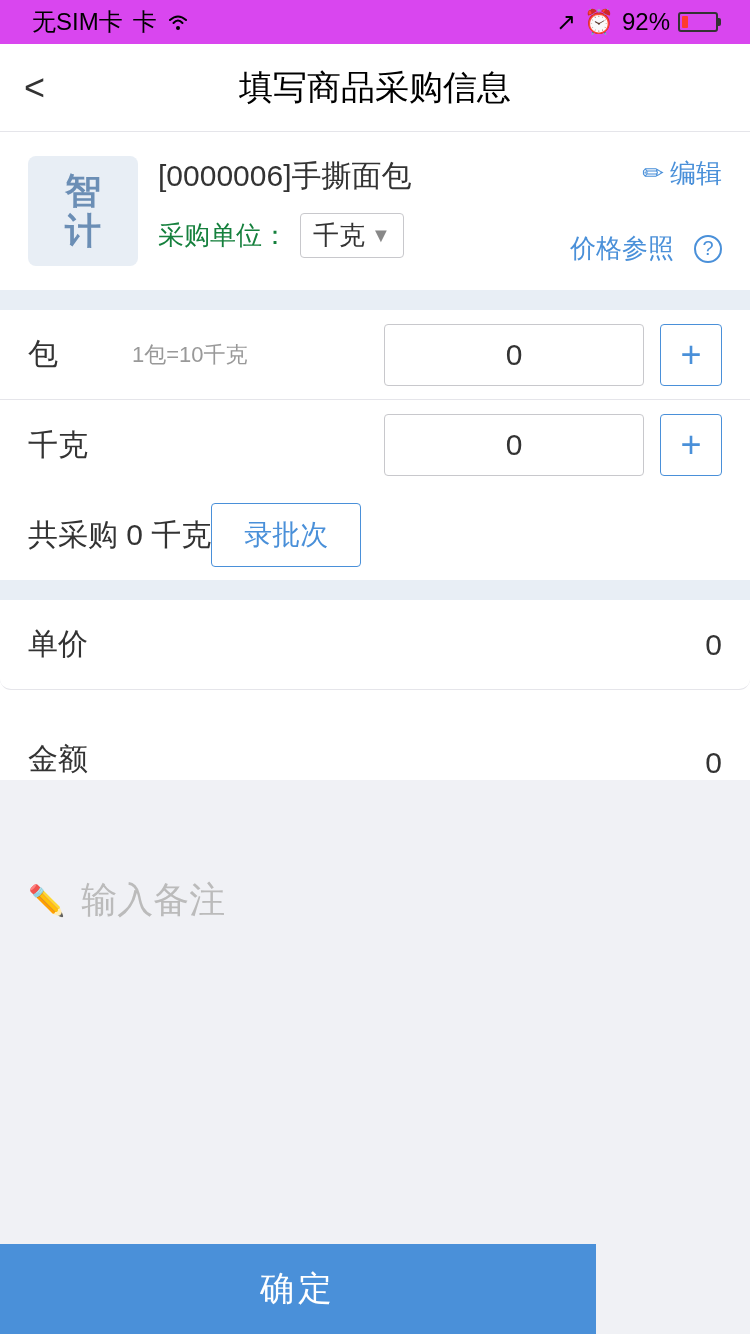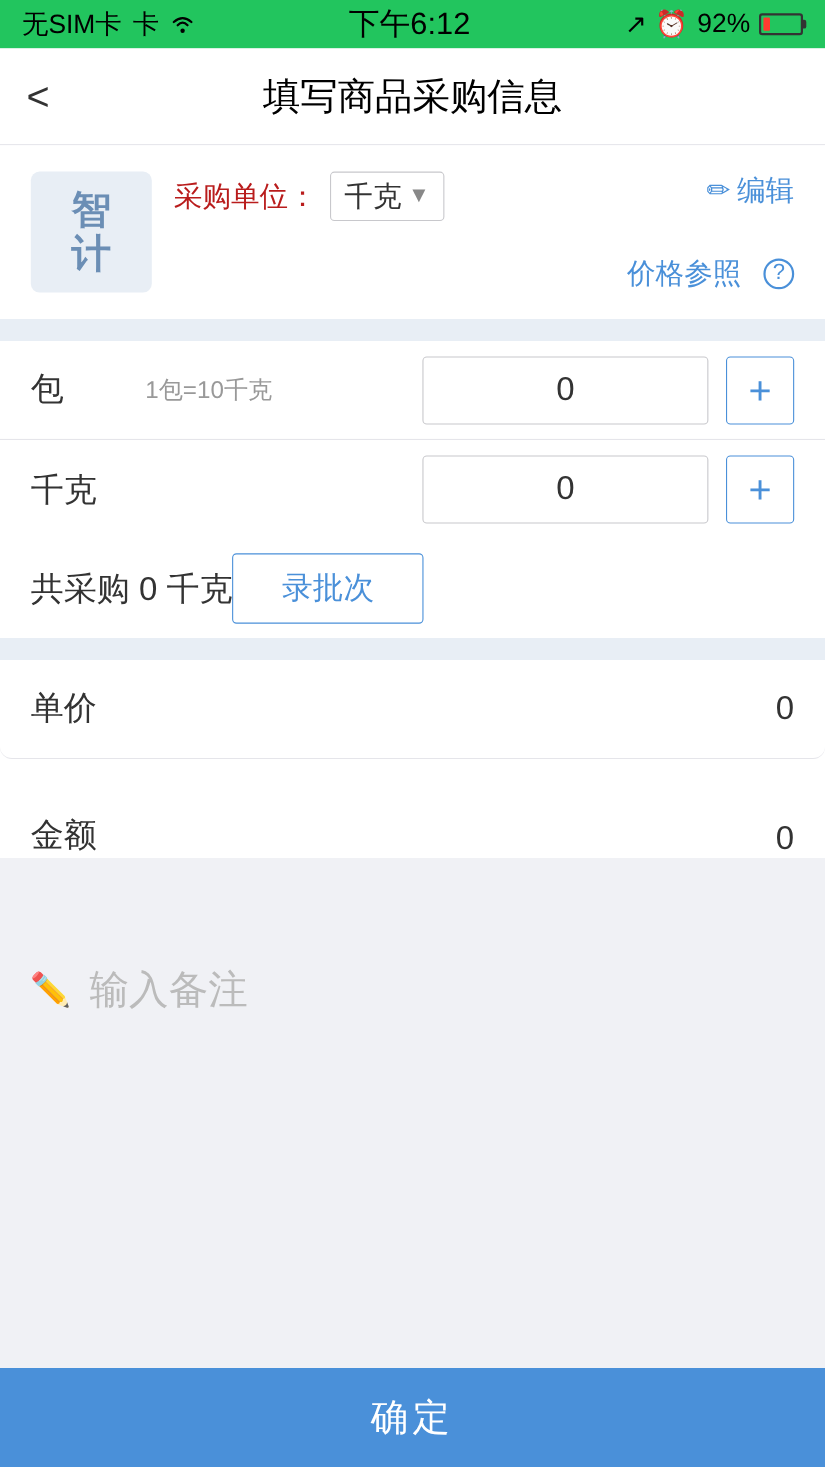--- a/index.html
+++ b/index.html
@@ -10,25 +10,25 @@
       min-height: 1334px;
       background: #f0f1f5;
       font-size: 28px;
       position: relative;
     }
 
     
     .status-bar {
       width: 750px;
       height: 44px;
-      background: #22c55e;
+      background: #d946ef;
       display: flex;
       align-items: center;
       justify-content: space-between;
-      padding: 0 20px;
+      padding: 0 32px;
       font-size: 24px;
       color: #000;
     }
     .status-left {
       display: flex;
       align-items: center;
       gap: 10px;
     }
     .status-center {
       font-size: 28px;
@@ -129,21 +129,21 @@
       color: #333;
       margin-bottom: 16px;
     }
     .product-unit-row {
       display: flex;
       align-items: center;
       gap: 12px;
     }
     .unit-label {
       font-size: 26px;
-      color: #b91c1c;
+      color: #15803d;
     }
     .unit-select {
       border: 1px solid #c8c8cc;
       border-radius: 4px;
       padding: 4px 12px;
       font-size: 26px;
       color: #333;
       background: #fff;
       display: flex;
       align-items: center;
@@ -246,21 +246,21 @@
       padding: 0 28px;
       height: 90px;
     }
     .summary-text {
       font-size: 30px;
       color: #333;
     }
     .batch-btn {
       border: 1px solid #4a90d9;
       border-radius: 4px;
-      padding: 12px 44px;
+      padding: 12px 32px;
       color: #4a90d9;
       font-size: 28px;
       cursor: pointer;
     }
 
     
     .price-section {
       background: #fff;
       margin-top: 0;
     }
@@ -303,21 +303,21 @@
     .notes-placeholder {
       font-size: 36px;
       color: #bbb;
     }
 
     
     .confirm-btn {
       position: fixed;
       bottom: 0;
       left: 0;
-      width: 750px;
+      width: 596px;
       height: 90px;
       background: #4a90d9;
       color: #fff;
       font-size: 34px;
       display: flex;
       align-items: center;
       justify-content: center;
       cursor: pointer;
       letter-spacing: 4px;
     }
@@ -328,21 +328,20 @@
 <div class="status-bar">
   <div class="status-left">
     <span>无SIM卡</span>
     <span>卡</span>
     <svg width="22" height="16" viewBox="0 0 22 16">
       <path d="M11 12 A2 2 0 0 1 13 14 A2 2 0 0 1 9 14 A2 2 0 0 1 11 12Z" fill="#000"></path>
       <path d="M6.5 9 Q11 4 15.5 9" stroke="#000" stroke-width="2" fill="none" stroke-linecap="round"></path>
       <path d="M3 6 Q11 -1 19 6" stroke="#000" stroke-width="2" fill="none" stroke-linecap="round"></path>
     </svg>
   </div>
-  <div class="status-center">下午6:12</div>
   <div class="status-right">
     <span>↗</span>
     <span>⏰</span>
     <span>92%</span>
     <div class="battery">
       <div class="battery-body">
         <div class="battery-fill"></div>
       </div>
     </div>
   </div>
@@ -354,20 +353,21 @@
 </div>
 
 <div class="product-card">
   <div class="product-thumb">
     <div class="product-thumb-logo">
       <div>智</div>
       <div>计</div>
     </div>
   </div>
   <div class="product-info">
+    <div class="product-name">[0000006]手撕面包</div>
     <div class="product-unit-row">
       <span class="unit-label">采购单位：</span>
       <div class="unit-select">
         <span>千克</span>
         <span class="unit-select-arrow">▼</span>
       </div>
     </div>
   </div>
   <div class="product-edit">
     <span>✏</span>

